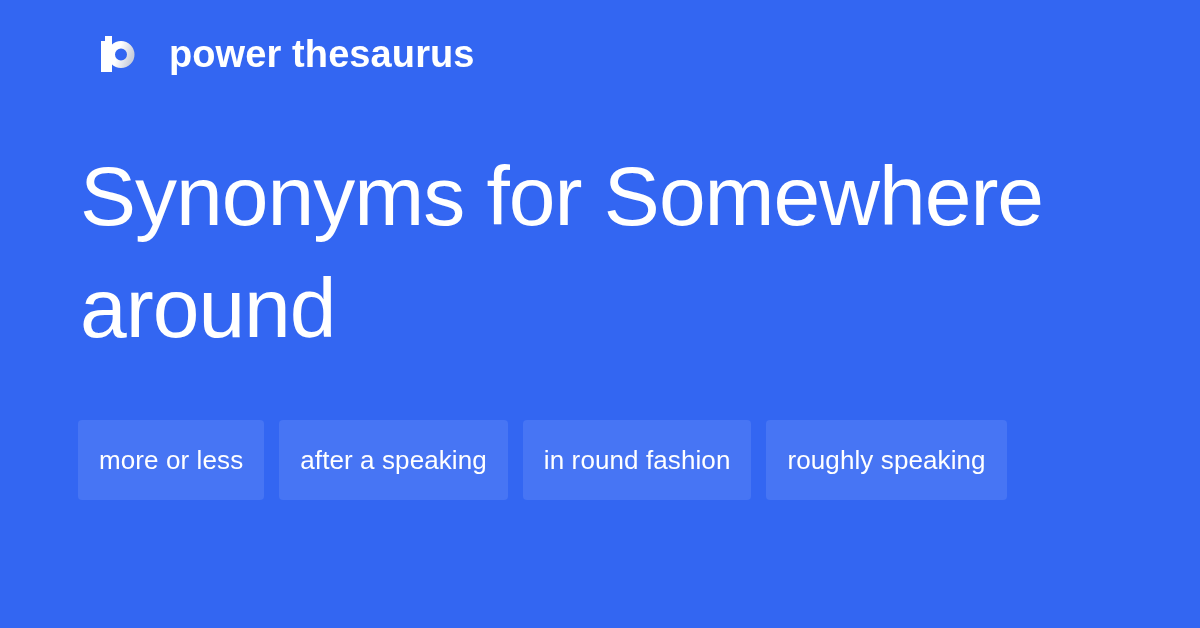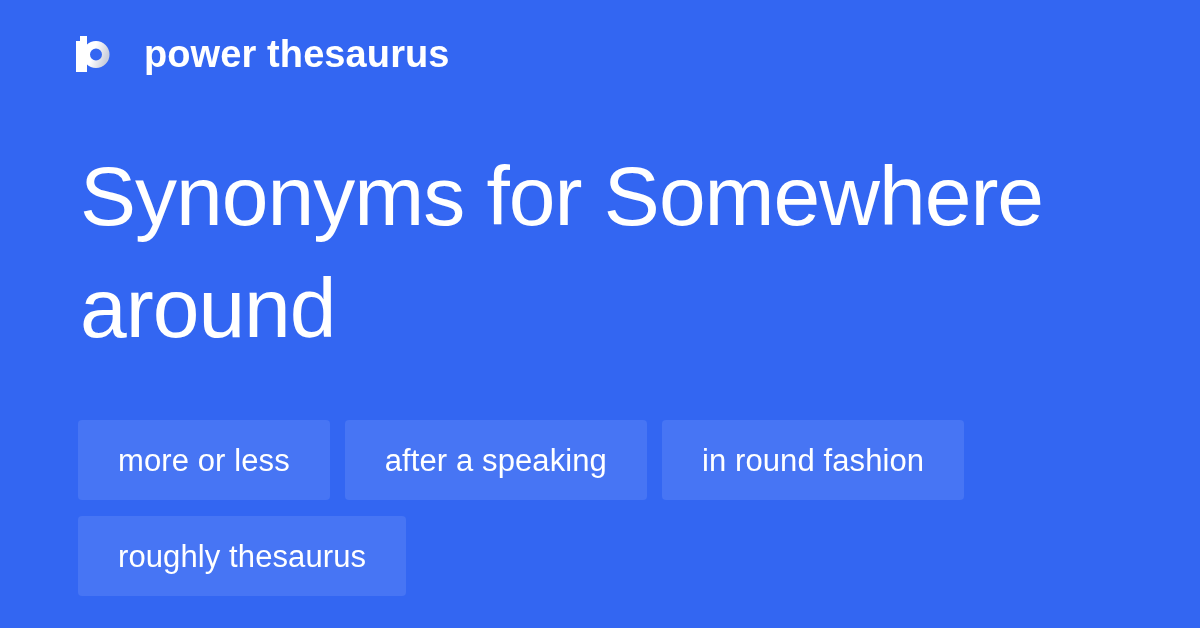--- a/index.html
+++ b/index.html
@@ -20,21 +20,21 @@
   .page {
     position: relative;
     width: 1200px;
     height: 628px;
     background: #3366F2;
   }
 
   
   .brand {
     position: absolute;
-    left: 72px;
+    left: 97px;
     top: 28px;
     display: flex;
     align-items: center;
     gap: 24px;
     height: 52px;
   }
 
   .brand-mark {
     width: 48px;
     height: 48px;
@@ -71,28 +71,28 @@
     top: 420px;
     width: 1050px;
     display: flex;
     flex-wrap: wrap;
     gap: 16px 15px;
     align-content: flex-start;
   }
 
   .chip {
     height: 80px;
-    padding: 0 40px;
+    padding: 0 21px;
     display: flex;
     align-items: center;
     justify-content: center;
     background: #4775F4;
     border-radius: 4px;
     color: #FFFFFF;
-    font-size: 31px;
+    font-size: 26px;
     font-weight: 400;
     line-height: 1;
     white-space: nowrap;
     letter-spacing: 0.1px;
     cursor: pointer;
   }
 </style>
 </head>
 <body>
 
@@ -116,16 +116,16 @@
     </svg>
     <span class="brand-name">power thesaurus</span>
   </div>
 
   <h1 class="headline">Synonyms for Somewhere around</h1>
 
   <div class="chips">
     <div class="chip">more or less</div>
     <div class="chip">after a speaking</div>
     <div class="chip">in round fashion</div>
-    <div class="chip">roughly thesaurus</div>
+    <div class="chip">roughly speaking</div>
   </div>
 
 </div>
 
 </body></html>

